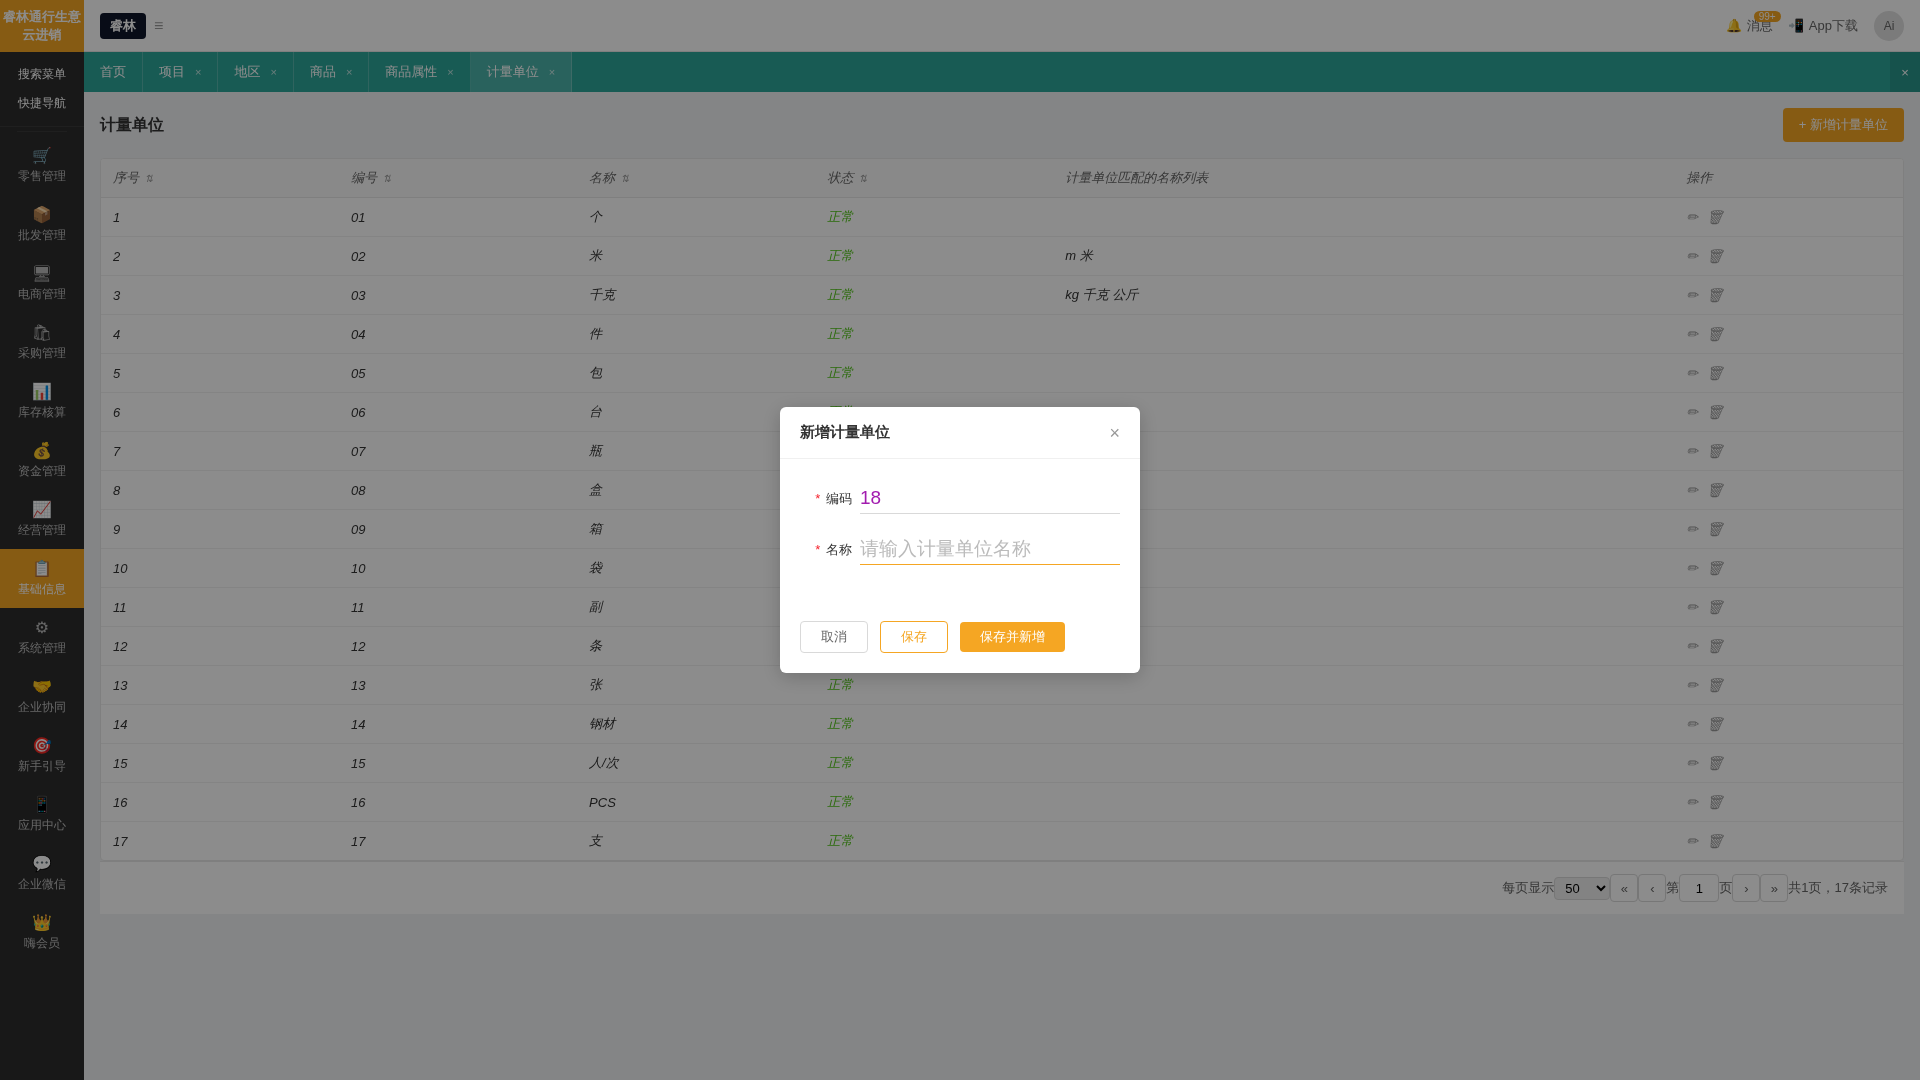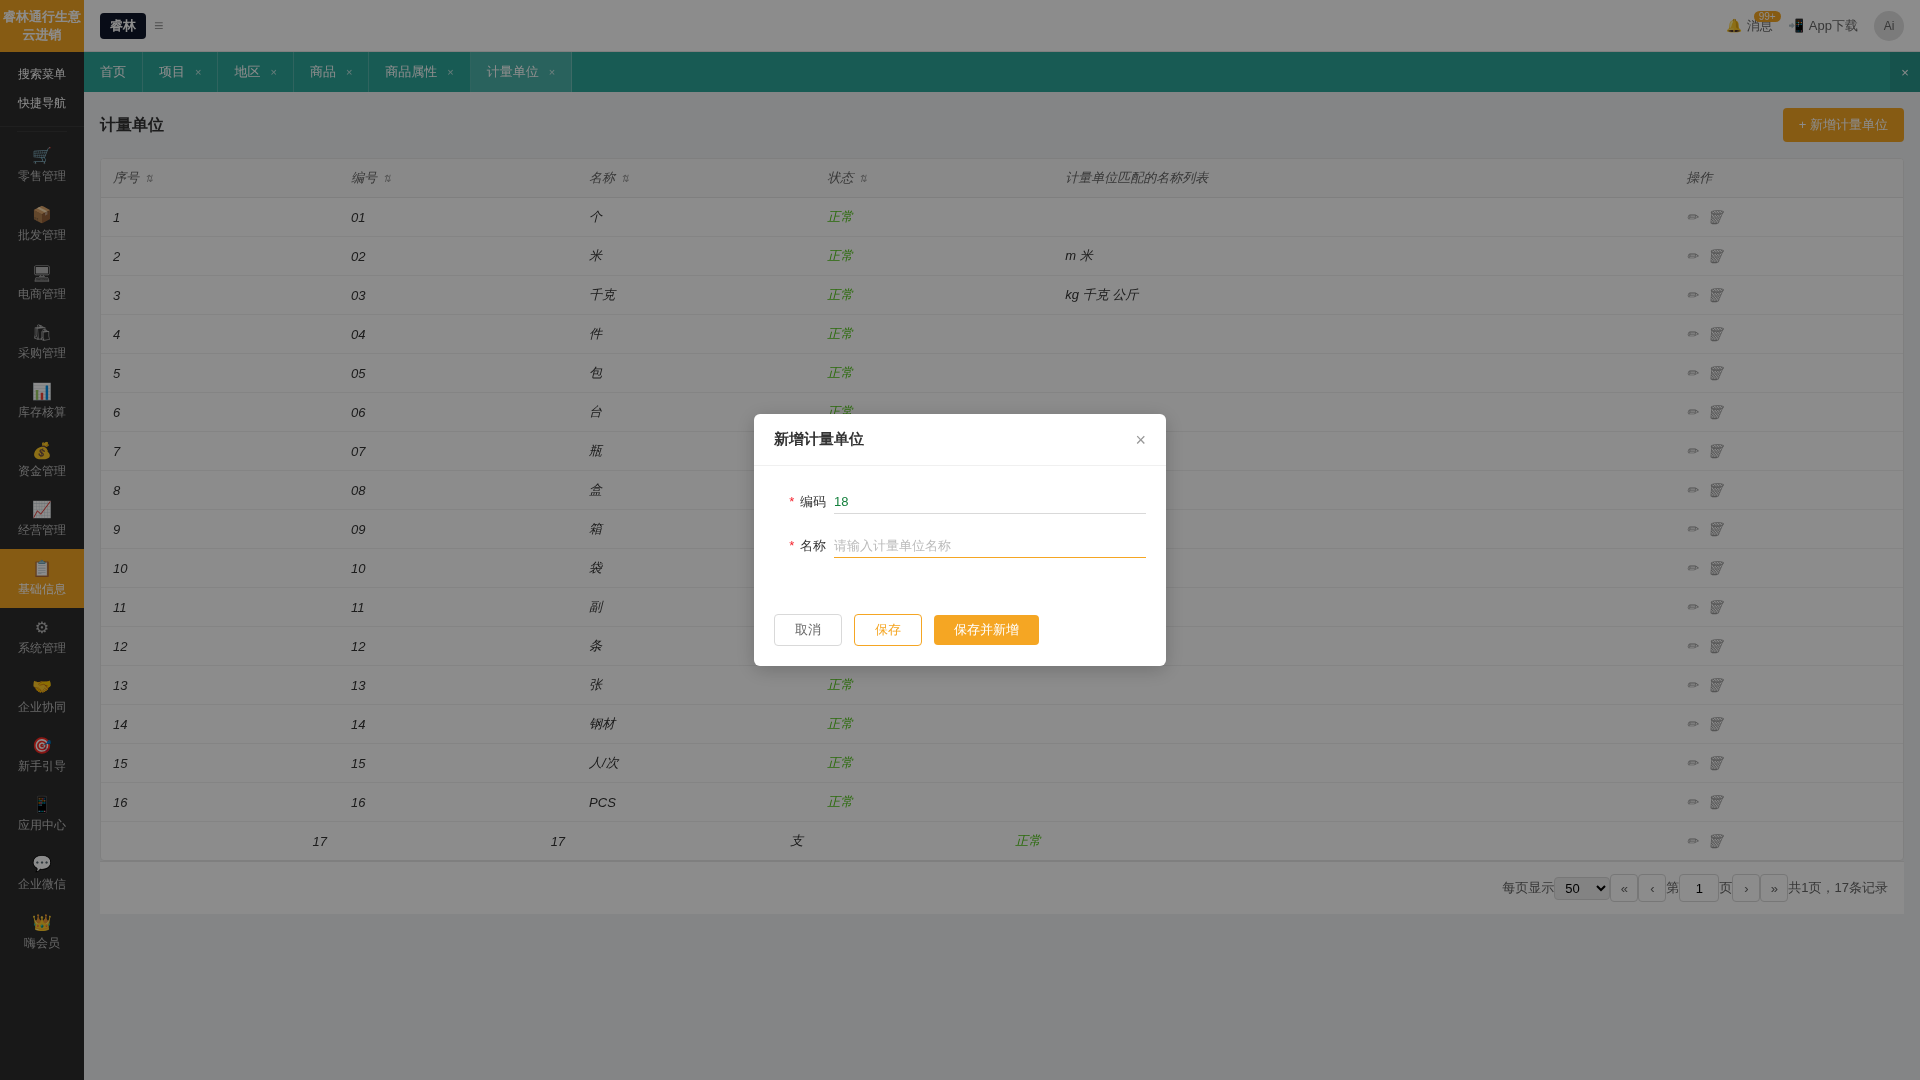--- a/index.html
+++ b/index.html
@@ -40,43 +40,43 @@
     .page-content { flex: 1; padding: 16px; overflow: auto; position: relative; }
     .page-header { display: flex; align-items: center; justify-content: space-between; margin-bottom: 16px; }
     .page-title { font-size: 16px; font-weight: bold; color: #333; }
     .btn-add { background: #f5a623; color: white; border: none; padding: 8px 16px; border-radius: 4px; cursor: pointer; font-size: 13px; }
 
     
     .table-wrapper { background: white; border-radius: 4px; overflow: hidden; border: 1px solid #e8e8e8; }
     table { width: 100%; border-collapse: collapse; font-style: italic; }
     th { background: #fafafa; padding: 10px 12px; text-align: left; font-weight: normal; color: #666; font-size: 13px; border-bottom: 1px solid #e8e8e8; white-space: nowrap; }
     td { padding: 10px 12px; border-bottom: 1px solid #f0f0f0; font-size: 13px; color: #333; }
-    tr:last-child td { border-bottom: none; text-align: right; }
+    tr:last-child td { border-bottom: none; }
     .status-normal { color: #52c41a; }
     .action-btns { display: flex; gap: 8px; }
     .action-btn { color: #999; cursor: pointer; font-size: 14px; }
     .sort-icon { color: #999; font-size: 10px; margin-left: 2px; }
 
     
     .pagination { display: flex; align-items: center; justify-content: flex-end; padding: 12px 16px; background: white; border-top: 1px solid #e8e8e8; font-size: 13px; color: #666; }
     .page-size-select { border: 1px solid #d9d9d9; border-radius: 4px; padding: 2px 6px; font-size: 13px; }
     .page-btn { width: 28px; height: 28px; border: 1px solid #d9d9d9; border-radius: 4px; display: flex; align-items: center; justify-content: center; cursor: pointer; background: white; color: #666; }
     .page-input { width: 40px; height: 28px; border: 1px solid #d9d9d9; border-radius: 4px; text-align: center; font-size: 13px; }
 
     
     .modal-overlay { position: fixed; top: 0; left: 0; width: 1920px; height: 1080px; background: rgba(0,0,0,0.45); z-index: 1000; display: flex; align-items: center; justify-content: center; }
-    .modal { background: white; border-radius: 6px; width: 412px; box-shadow: 0 4px 20px rgba(0,0,0,0.2); }
+    .modal { background: white; border-radius: 6px; width: 360px; box-shadow: 0 4px 20px rgba(0,0,0,0.2); }
     .modal-header { padding: 16px 20px; border-bottom: 1px solid #f0f0f0; display: flex; align-items: center; justify-content: space-between; }
     .modal-title { font-size: 15px; font-weight: bold; color: #333; }
     .modal-close { color: #999; cursor: pointer; font-size: 18px; line-height: 1; }
     .modal-body { padding: 24px 20px; }
     .form-item { display: flex; align-items: center; margin-bottom: 20px; }
     .form-label { width: 60px; text-align: right; color: #333; font-size: 13px; flex-shrink: 0; padding-right: 8px; }
     .form-label .required { color: #f5222d; margin-right: 2px; }
-    .form-input { flex: 1; border: none; border-bottom: 1px solid #d9d9d9; padding: 4px 0; font-size: 13px; outline: none; color: #15803d; }
+    .form-input { flex: 1; border: none; border-bottom: 1px solid #d9d9d9; padding: 4px 0; font-size: 19px; outline: none; color: #a21caf; }
     .form-input.name-input { border-bottom-color: #f5a623; }
     .form-input::placeholder { color: #bbb; }
     .modal-footer { padding: 12px 20px 20px; display: flex; align-items: center; gap: 12px; }
     .btn-cancel { border: 1px solid #d9d9d9; background: white; color: #666; padding: 6px 20px; border-radius: 4px; cursor: pointer; font-size: 13px; }
     .btn-save { border: 1px solid #f5a623; background: white; color: #f5a623; padding: 6px 20px; border-radius: 4px; cursor: pointer; font-size: 13px; }
     .btn-save-new { border: none; background: #f5a623; color: white; padding: 6px 20px; border-radius: 4px; cursor: pointer; font-size: 13px; }
   </style>
 </head>
 <body>
 

